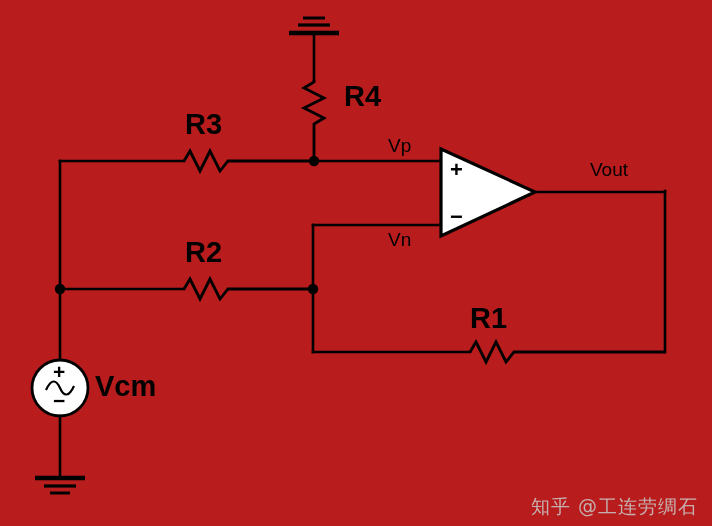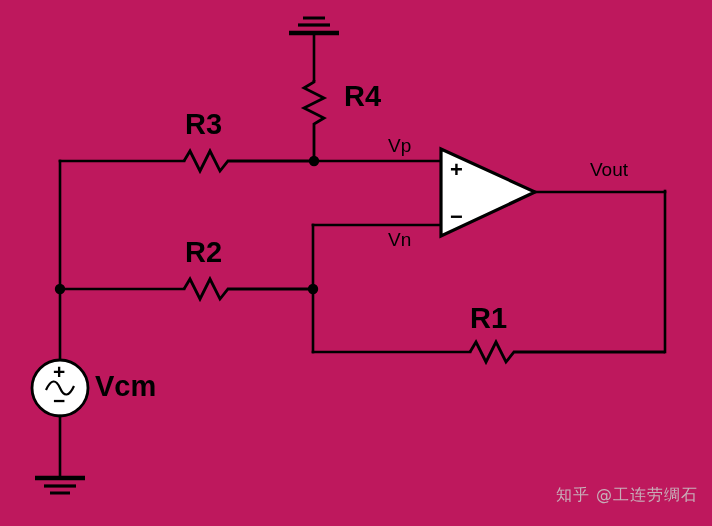--- a/index.html
+++ b/index.html
@@ -8,21 +8,21 @@
     padding: 0;
     background: #ffffff;
   }
   body {
     font-family: "Liberation Sans", sans-serif;
   }
   #circuit-canvas {
     position: relative;
     width: 712px;
     height: 526px;
-    background: #be185d;
+    background: #b91c1c;
     overflow: hidden;
   }
   #circuit-svg {
     position: absolute;
     top: 0;
     left: 0;
     width: 712px;
     height: 526px;
   }
   .wire {
@@ -84,23 +84,23 @@
   }
   .src-sign {
     font-family: "Liberation Sans", sans-serif;
     font-weight: bold;
     font-size: 21px;
     fill: #000000;
   }
   #watermark {
     position: absolute;
     right: 14px;
-    bottom: 20px;
+    bottom: 6px;
     font-family: "DejaVu Sans", sans-serif;
-    font-size: 16px;
+    font-size: 19px;
     letter-spacing: 1px;
     color: #c9c9c9;
     opacity: 0.85;
     user-select: none;
     white-space: nowrap;
   }
 </style>
 </head>
 <body>
 

